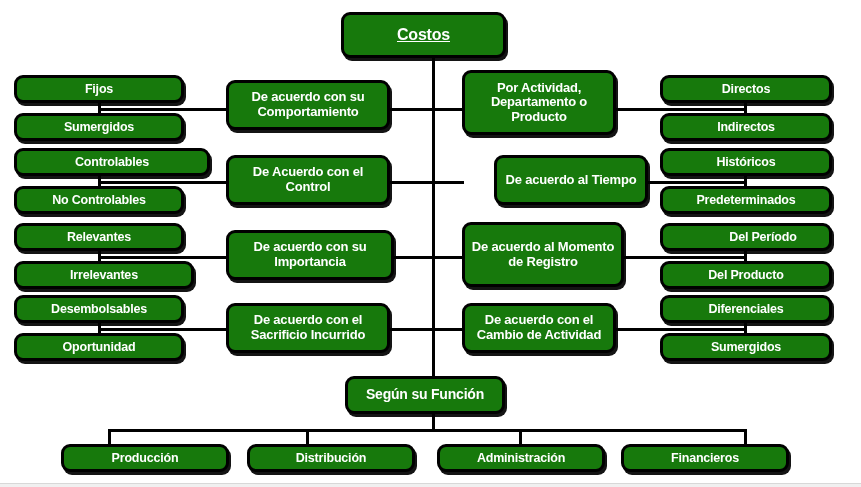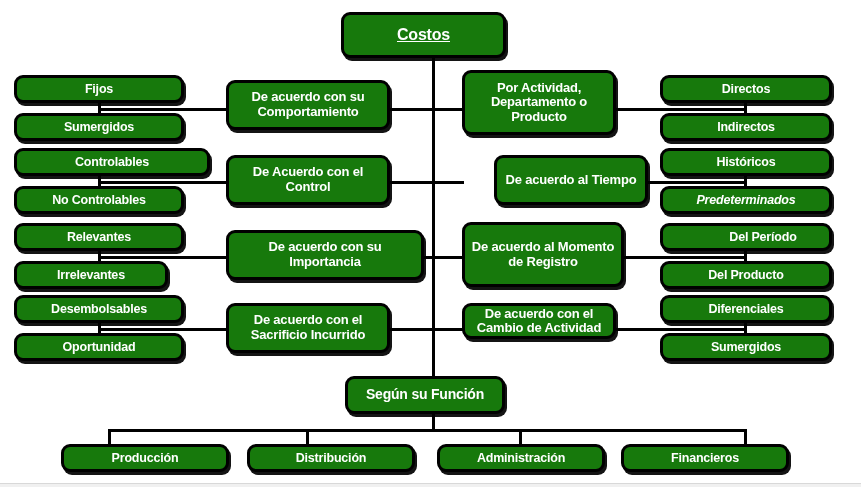--- a/index.html
+++ b/index.html
@@ -118,66 +118,66 @@
   </div>
   <div class="node n-sm" style="left:14px;top:148px;width:196px;height:28px;justify-content:center;">
     <span>Controlables</span>
   </div>
   <div class="node n-sm" style="left:14px;top:186px;width:170px;height:28px;">
     <span>No Controlables</span>
   </div>
   <div class="node n-sm" style="left:14px;top:223px;width:170px;height:28px;">
     <span>Relevantes</span>
   </div>
-  <div class="node n-sm" style="left:14px;top:261px;width:154px;height:28px;">
+  <div class="node n-sm" style="left:14px;top:261px;width:180px;height:28px;">
     <span>Irrelevantes</span>
   </div>
   <div class="node n-sm" style="left:14px;top:295px;width:170px;height:28px;">
     <span>Desembolsables</span>
   </div>
   <div class="node n-sm" style="left:14px;top:333px;width:170px;height:28px;">
     <span>Oportunidad</span>
   </div>
 
   <div class="node n-md" style="left:226px;top:80px;width:164px;height:50px;">
     <span>De acuerdo con su Comportamiento</span>
   </div>
   <div class="node n-md" style="left:226px;top:155px;width:164px;height:50px;">
     <span>De Acuerdo con el Control</span>
   </div>
-  <div class="node n-md" style="left:226px;top:230px;width:198px;height:50px;">
+  <div class="node n-md" style="left:226px;top:230px;width:168px;height:50px;">
     <span>De acuerdo con su Importancia</span>
   </div>
   <div class="node n-md" style="left:226px;top:303px;width:164px;height:50px;">
     <span>De acuerdo con el Sacrificio Incurrido</span>
   </div>
 
   <div class="node n-md" style="left:462px;top:70px;width:154px;height:65px;">
     <span>Por Actividad, Departamento o Producto</span>
   </div>
   <div class="node n-md" style="left:462px;top:155px;width:154px;height:50px;margin-left:32px;">
     <span>De acuerdo al Tiempo</span>
   </div>
   <div class="node n-md" style="left:462px;top:222px;width:162px;height:65px;">
     <span>De acuerdo al Momento de Registro</span>
   </div>
-  <div class="node n-md" style="left:462px;top:303px;width:154px;height:36px;align-items:flex-end;">
+  <div class="node n-md" style="left:462px;top:303px;width:154px;height:50px;">
     <span>De acuerdo con el Cambio de Actividad</span>
   </div>
 
   <div class="node n-sm" style="left:660px;top:75px;width:172px;height:28px;">
     <span>Directos</span>
   </div>
   <div class="node n-sm" style="left:660px;top:113px;width:172px;height:28px;">
     <span>Indirectos</span>
   </div>
   <div class="node n-sm" style="left:660px;top:148px;width:172px;height:28px;">
     <span>Históricos</span>
   </div>
-  <div class="node n-sm" style="left:660px;top:186px;width:172px;height:28px;font-style:italic;">
+  <div class="node n-sm" style="left:660px;top:186px;width:172px;height:28px;">
     <span>Predeterminados</span>
   </div>
   <div class="node n-sm" style="left:660px;top:223px;width:172px;height:28px;padding-left:38px;">
     <span>Del Período</span>
   </div>
   <div class="node n-sm" style="left:660px;top:261px;width:172px;height:28px;">
     <span>Del Producto</span>
   </div>
   <div class="node n-sm" style="left:660px;top:295px;width:172px;height:28px;">
     <span>Diferenciales</span>

